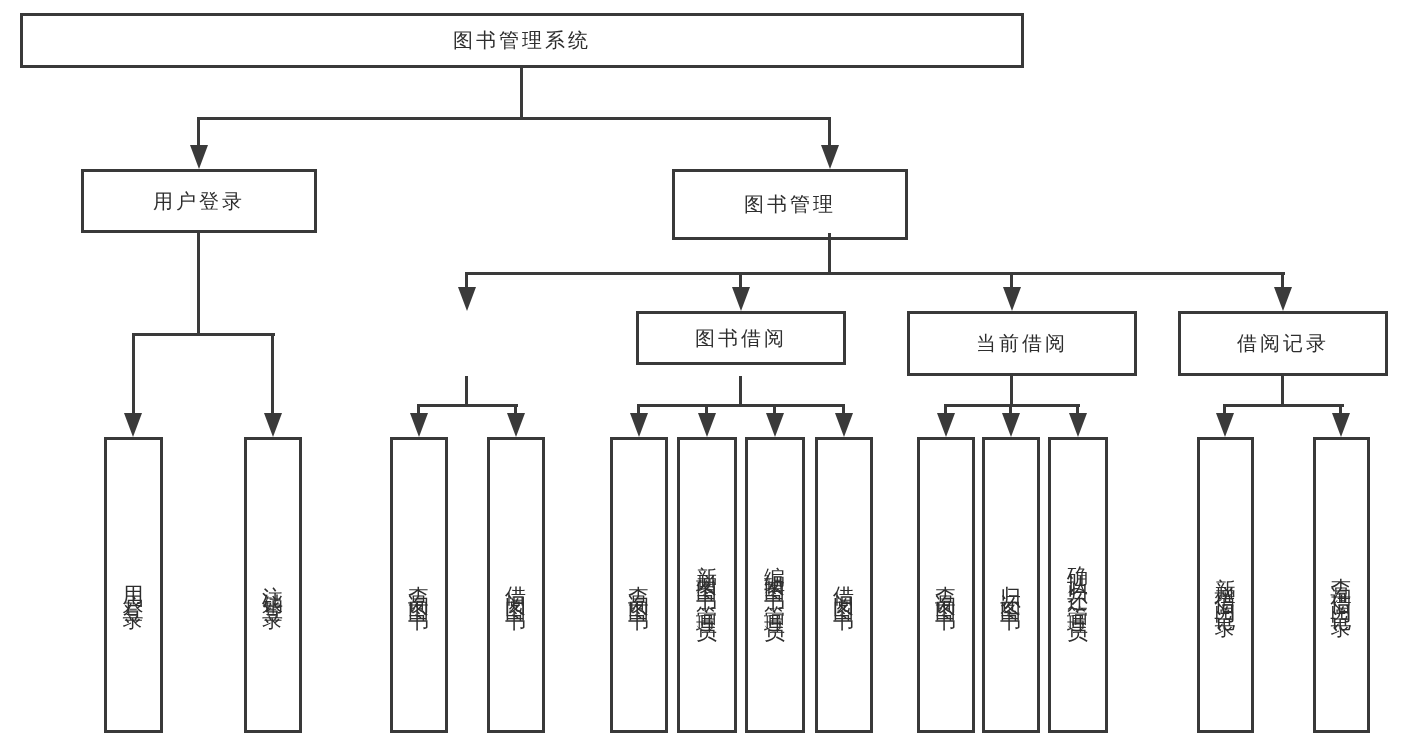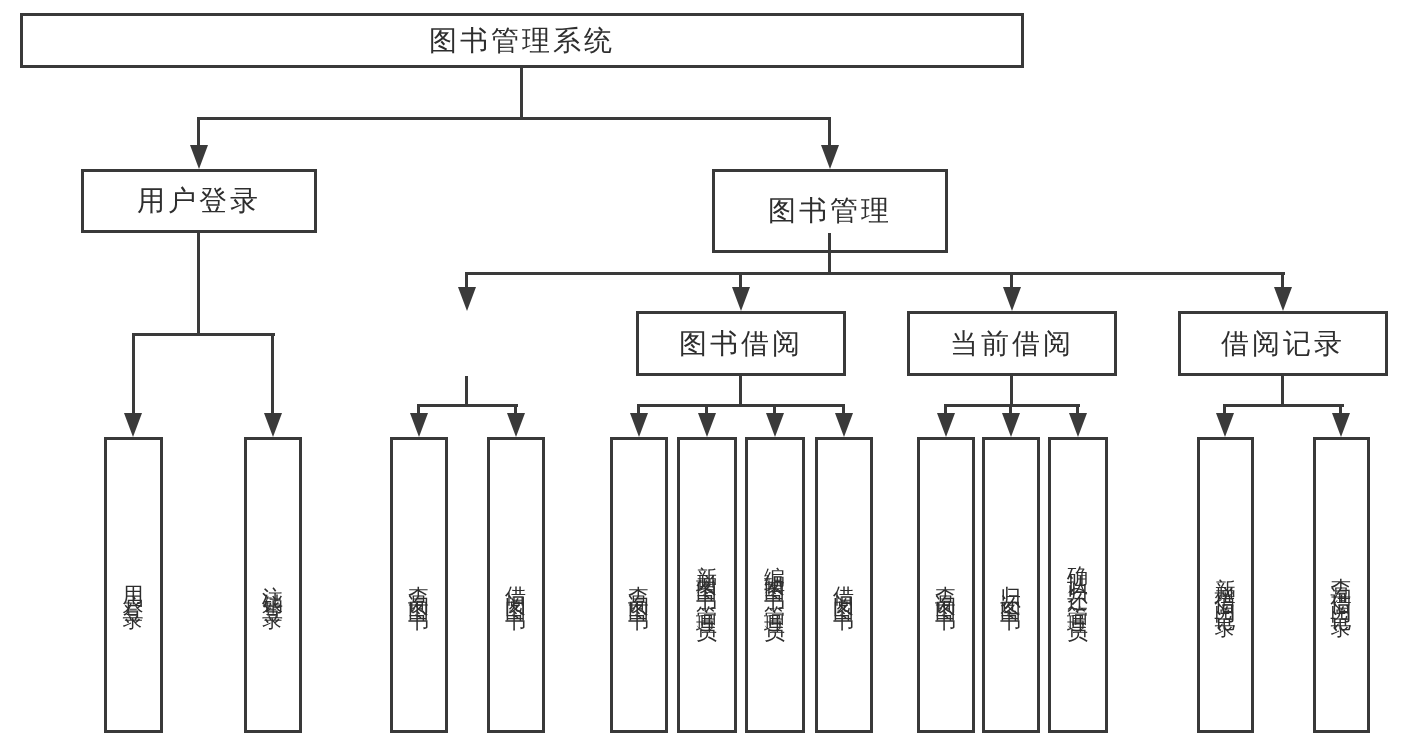--- a/index.html
+++ b/index.html
@@ -4,21 +4,21 @@
 <style>
   html,body{margin:0;padding:0;background:#ffffff;}
   #canvas{
     position:relative;width:1405px;height:747px;background:#ffffff;overflow:hidden;
     font-family:"Liberation Sans","DejaVu Sans",sans-serif;
   }
   .box{
     position:absolute;box-sizing:border-box;border:3px solid #393939;background:#ffffff;
     display:flex;align-items:center;justify-content:center;
   }
-  .h-label{font-size:28px;letter-spacing:3px;color:#2e2e2e;white-space:nowrap;}
+  .h-label{font-size:20px;letter-spacing:3px;color:#2e2e2e;white-space:nowrap;}
   .v-box .v-label{
     writing-mode:vertical-rl;text-orientation:mixed;
     font-size:21px;letter-spacing:8px;color:#2e2e2e;line-height:1;
   }
   .vl{position:absolute;width:3px;background:#3a3a3a;}
   .hl{position:absolute;height:3px;background:#3a3a3a;}
   .ah{position:absolute;width:0;height:0;
       border-left:9px solid transparent;border-right:9px solid transparent;
       border-top:24px solid #3a3a3a;}
   .watermark{
@@ -38,21 +38,21 @@
   <div class="vl" style="left:520px;top:68px;height:52px;"></div>
   <div class="hl" style="left:197px;top:117px;width:634px;"></div>
   <div class="vl" style="left:197px;top:117px;height:35px;"></div>
   <div class="vl" style="left:828px;top:117px;height:35px;"></div>
   <div class="ah" style="left:190px;top:145px;"></div>
   <div class="ah" style="left:821px;top:145px;"></div>
 
   <div class="box" style="left:81px;top:169px;width:236px;height:64px;">
     <span class="h-label">用户登录</span>
   </div>
-  <div class="box" style="left:712px;top:169px;width:236px;height:84px;">
+  <div class="box" style="left:672px;top:169px;width:236px;height:71px;">
     <span class="h-label">图书管理</span>
   </div>
 
   <div class="vl" style="left:197px;top:233px;height:103px;"></div>
   <div class="hl" style="left:132px;top:333px;width:143px;"></div>
   <div class="vl" style="left:132px;top:333px;height:85px;"></div>
   <div class="vl" style="left:271px;top:333px;height:85px;"></div>
   <div class="ah" style="left:124px;top:413px;"></div>
   <div class="ah" style="left:264px;top:413px;"></div>
 
@@ -60,24 +60,24 @@
   <div class="hl" style="left:465px;top:272px;width:820px;"></div>
   <div class="vl" style="left:465px;top:272px;height:20px;"></div>
   <div class="vl" style="left:739px;top:272px;height:20px;"></div>
   <div class="vl" style="left:1010px;top:272px;height:20px;"></div>
   <div class="vl" style="left:1281px;top:272px;height:20px;"></div>
   <div class="ah" style="left:458px;top:287px;"></div>
   <div class="ah" style="left:732px;top:287px;"></div>
   <div class="ah" style="left:1003px;top:287px;"></div>
   <div class="ah" style="left:1274px;top:287px;"></div>
 
-  <div class="box" style="left:636px;top:311px;width:210px;height:65px;">
+  <div class="box" style="left:636px;top:311px;width:210px;height:54px;">
     <span class="h-label">图书借阅</span>
   </div>
-  <div class="box" style="left:907px;top:311px;width:210px;height:65px;">
+  <div class="box" style="left:907px;top:311px;width:230px;height:65px;">
     <span class="h-label">当前借阅</span>
   </div>
   <div class="box" style="left:1178px;top:311px;width:210px;height:65px;">
     <span class="h-label">借阅记录</span>
   </div>
 
   <div class="vl" style="left:465px;top:376px;height:31px;"></div>
   <div class="hl" style="left:417px;top:404px;width:101px;"></div>
   <div class="vl" style="left:417px;top:404px;height:14px;"></div>
   <div class="vl" style="left:514px;top:404px;height:14px;"></div>

